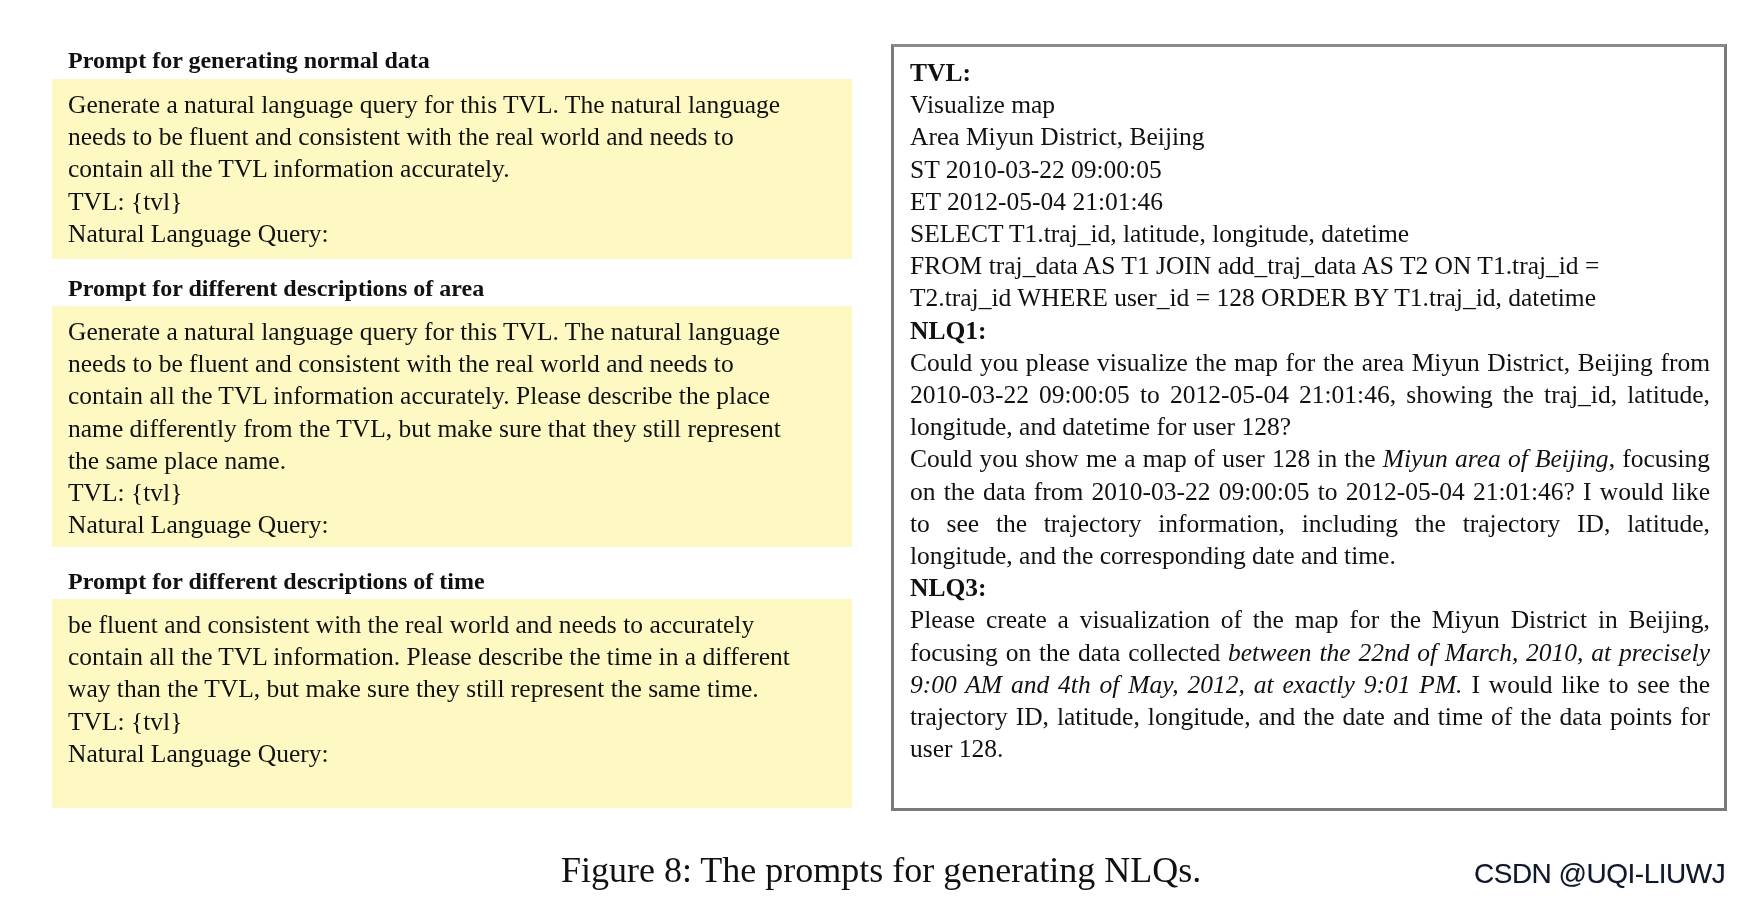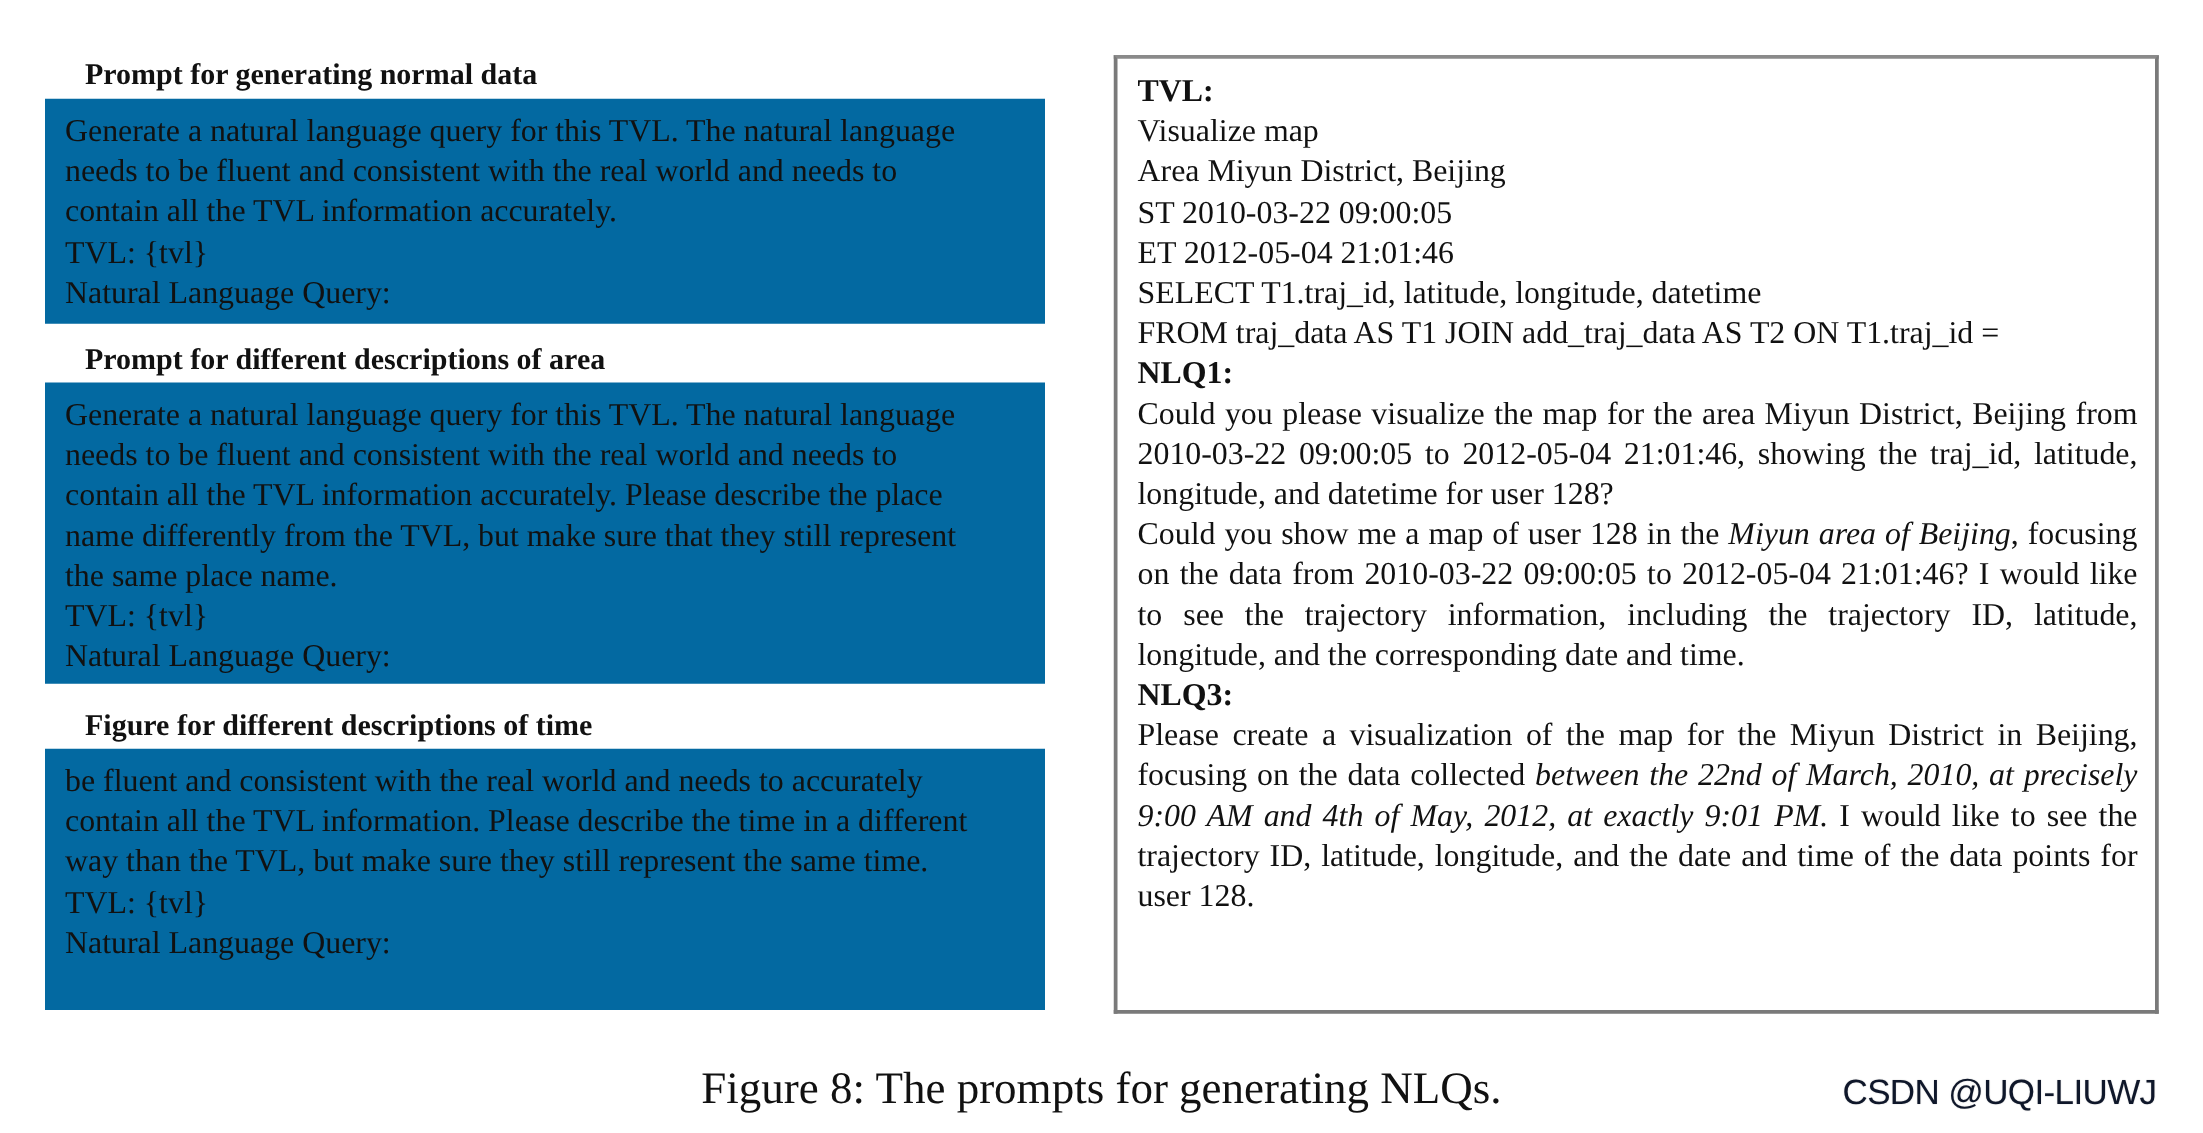--- a/index.html
+++ b/index.html
@@ -1,19 +1,19 @@
 <!DOCTYPE html>
 <html><head>
 <meta charset="utf-8">
 <style>
   html, body { margin: 0; padding: 0; background: #ffffff; }
   body { width: 1762px; height: 906px; position: relative; overflow: hidden;
          font-family: "Liberation Serif", "DejaVu Serif", serif; color: #111; }
   .heading { position: absolute; left: 68px; font-weight: bold; font-size: 24px; line-height: 30px; white-space: nowrap; }
-  .panel { position: absolute; left: 36px; width: 800px; background: #0369a1; box-sizing: border-box;
+  .panel { position: absolute; left: 52px; width: 800px; background: #fef9c3; box-sizing: border-box;
            padding: 10px 16px; font-size: 25.5px; line-height: 32.2px; }
   .panel p { margin: 0; }
   .right-box { position: absolute; left: 891px; top: 44px; width: 836px; height: 767px; box-sizing: border-box;
                border: 3px solid #7a7a7a; border-top-color: #8a8a8a; padding: 10px 14px 0 16px;
                font-size: 25.5px; line-height: 32.2px; }
   .right-box .lbl { font-weight: bold; display: block; }
   .right-box .line { display: block; white-space: nowrap; }
   .right-box .para { display: block; text-align: justify; }
   .caption { position: absolute; left: 561px; top: 848px; font-size: 36px; line-height: 44px; white-space: nowrap; }
   .watermark { position: absolute; left: 1474px; top: 858px; font-family: "Liberation Sans", "DejaVu Sans", sans-serif;
@@ -37,37 +37,38 @@
 <div class="panel" style="top:306px; height:241px;">
   <p>Generate a natural language query for this TVL. The natural language</p>
   <p>needs to be fluent and consistent with the real world and needs to</p>
   <p>contain all the TVL information accurately. Please describe the place</p>
   <p>name differently from the TVL, but make sure that they still represent</p>
   <p>the same place name.</p>
   <p>TVL: {tvl}</p>
   <p>Natural Language Query:</p>
 </div>
 
-<div class="heading" style="top:566px;">Figure for different descriptions of time</div>
+<div class="heading" style="top:566px;">Prompt for different descriptions of time</div>
 <div class="panel" style="top:599px; height:209px;">
   <p>be fluent and consistent with the real world and needs to accurately</p>
   <p style="white-space:nowrap;">contain all the TVL information. Please describe the time in a different</p>
   <p>way than the TVL, but make sure they still represent the same time.</p>
   <p>TVL: {tvl}</p>
   <p>Natural Language Query:</p>
 </div>
 
 <div class="right-box">
   <span class="lbl">TVL:</span>
   <span class="line">Visualize map</span>
   <span class="line">Area Miyun District, Beijing</span>
   <span class="line">ST 2010-03-22 09:00:05</span>
   <span class="line">ET 2012-05-04 21:01:46</span>
   <span class="line">SELECT T1.traj_id, latitude, longitude, datetime</span>
   <span class="line">FROM traj_data AS T1 JOIN add_traj_data AS T2 ON T1.traj_id =</span>
+  <span class="line">T2.traj_id WHERE user_id = 128 ORDER BY T1.traj_id, datetime</span>
 
   <span class="lbl">NLQ1:</span>
   <span class="para">Could you please visualize the map for the area Miyun District, Beijing from 2010-03-22 09:00:05 to 2012-05-04 21:01:46, showing the traj_id, latitude, longitude, and datetime for user 128?</span>
 
   <span class="para"><span>Could you show me a map of user 128 in the </span><i>Miyun area of Beijing</i><span>, focusing on the data from 2010-03-22 09:00:05 to 2012-05-04 21:01:46? I would like to see the trajectory information, including the trajectory ID, latitude, longitude, and the corresponding date and time.</span></span>
 
   <span class="lbl">NLQ3:</span>
   <span class="para"><span>Please create a visualization of the map for the Miyun District in Beijing, focusing on the data collected </span><i>between the 22nd of March, 2010, at precisely 9:00 AM and 4th of May, 2012, at exactly 9:01 PM.</i><span> I would like to see the trajectory ID, latitude, longitude, and the date and time of the data points for user 128.</span></span>
 </div>
 

